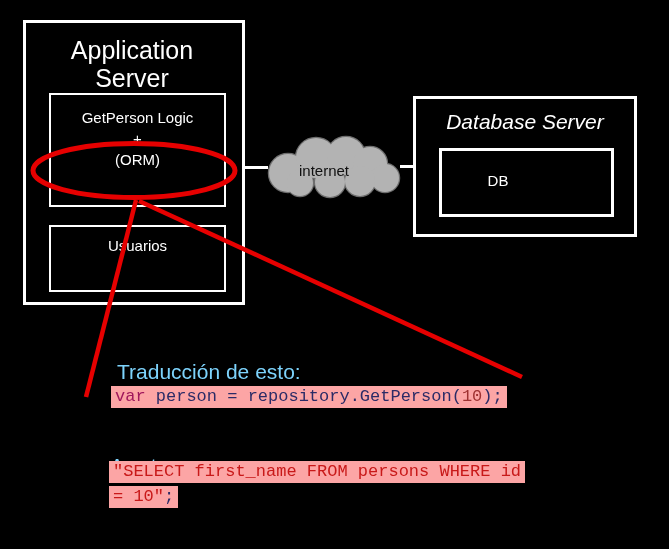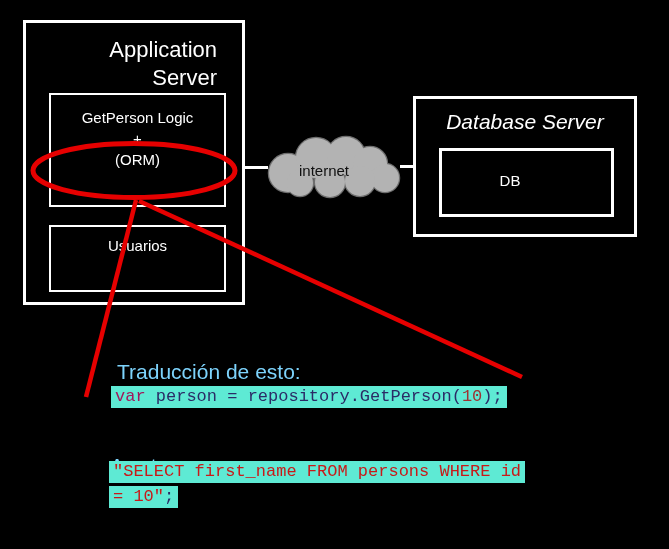--- a/index.html
+++ b/index.html
@@ -6,50 +6,50 @@
   .stage {
     position:relative; width:669px; height:549px; background:#000;
     font-family:"Liberation Sans", sans-serif; overflow:hidden;
   }
   .wbox { position:absolute; border:3px solid #fff; box-sizing:content-box; }
   .wbox2 { position:absolute; border:2px solid #fff; box-sizing:content-box; }
   .wtext { color:#fff; text-align:center; }
 
   #app-box    { left:23px; top:20px; width:216px; height:279px; }
   #app-title  { position:absolute; left:47px; top:36px; width:170px;
-                font-size:22px; line-height:28px;text-align:right; }
+                font-size:25px; line-height:28px; }
   #logic-box  { left:49px; top:93px; width:173px; height:110px; }
   #logic-text { position:absolute; left:49px; top:107px; width:177px;
                 font-size:15px; line-height:21px; }
   #users-box  { left:49px; top:225px; width:173px; height:63px; }
   #users-text { position:absolute; left:49px; top:235px; width:177px;
                 font-size:15px; line-height:21px; }
 
   #db-box     { left:413px; top:96px; width:218px; height:135px; }
   #db-title   { position:absolute; left:413px; top:108px; width:224px;
                 font-size:21px; line-height:28px;font-style:italic; }
   #db-inner   { left:439px; top:148px; width:169px; height:63px; }
-  #db-label   { position:absolute; left:433px; top:148px; width:154px; height:69px;
+  #db-label   { position:absolute; left:421px; top:148px; width:154px; height:69px;
                 font-size:15px; line-height:66px; }
 
   .connector { position:absolute; height:3px; background:#fff; }
   #conn-left  { left:244px; top:166px; width:24px; }
   #conn-right { left:400px; top:165px; width:15px; }
 
   #cloud-svg  { position:absolute; left:262px; top:133px; }
   #cloud-svg text { font-family:"Liberation Sans", sans-serif; font-size:15px; fill:#111; }
 
   #overlay-svg { position:absolute; left:0; top:0; pointer-events:none; }
 
   .heading { position:absolute; color:#7dd3fc; font-size:21px; line-height:25px; white-space:nowrap; }
   #heading-from { left:117px; top:359px; }
   #heading-to   { left:110px; top:433px;margin-top:20px; }
 
   .codeline {
-    position:absolute; display:inline-block; background:#5eead4;
+    position:absolute; display:inline-block; background:#fca5a5;
     font-family:"Liberation Mono","DejaVu Sans Mono",monospace;
     font-size:17px; line-height:18px; padding:2px 4px; white-space:nowrap;
   }
   .codeline span { white-space:pre; }
   #code-1 { left:111px; top:386px; }
   #code-2 { left:111px; top:409px; }
   #sql-1  { left:109px; top:461px; }
   #sql-2  { left:109px; top:486px; }
   .kw   { color:#a0185c; }
   .cbody{ color:#2b2b66; }

